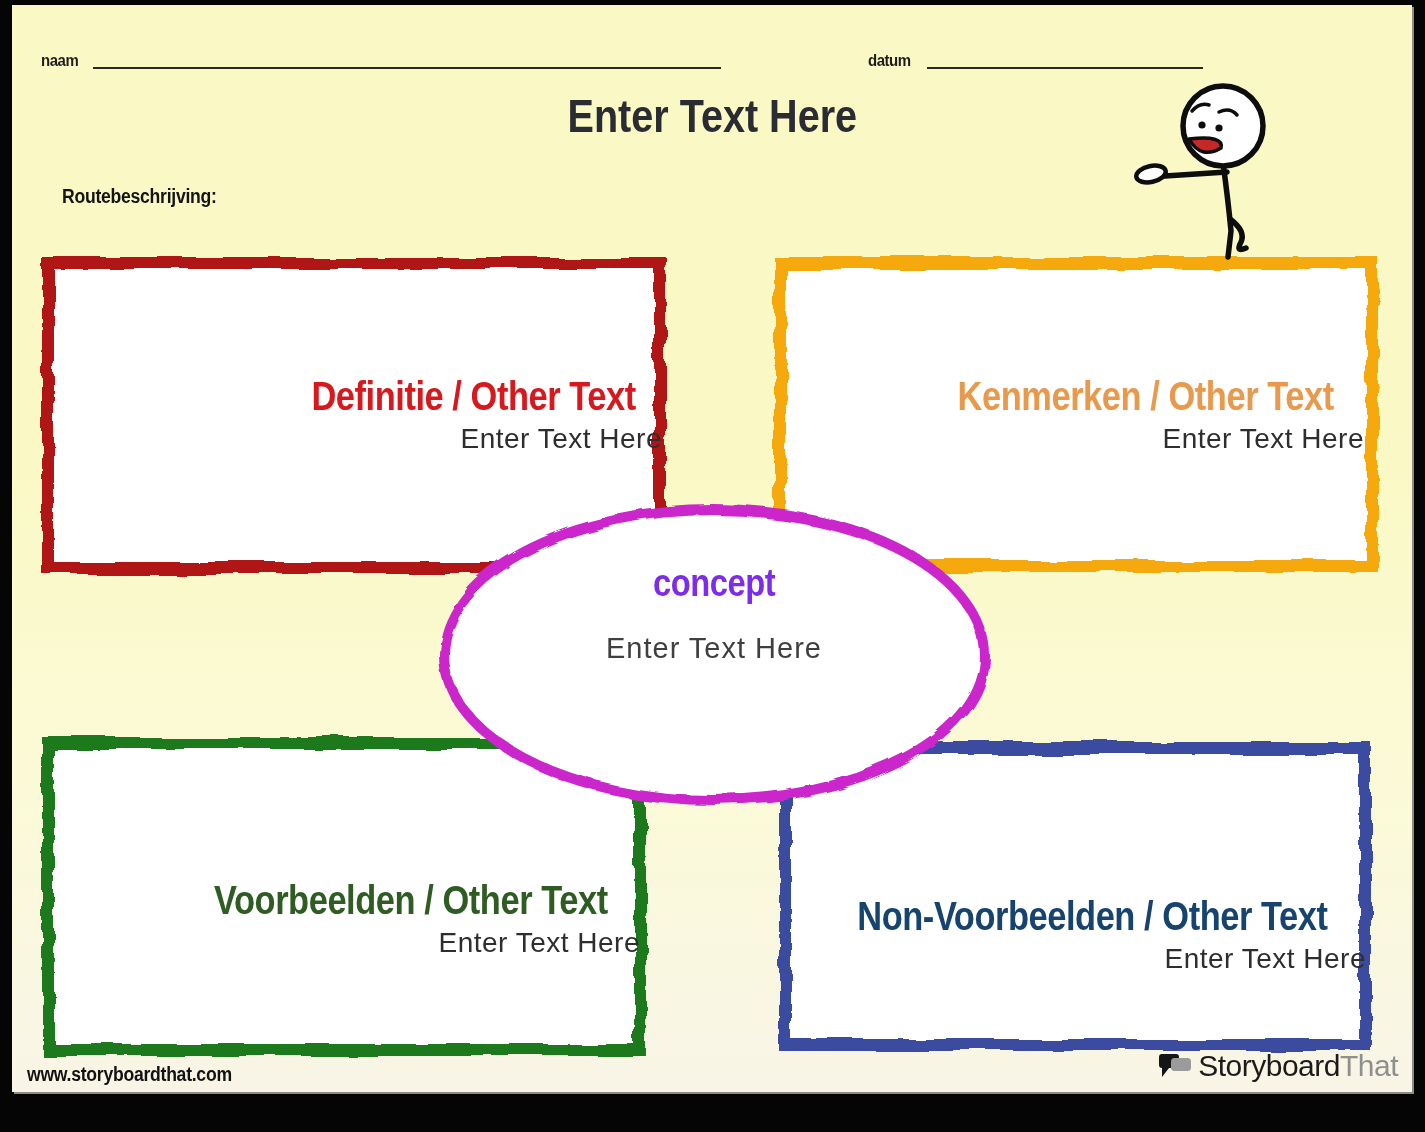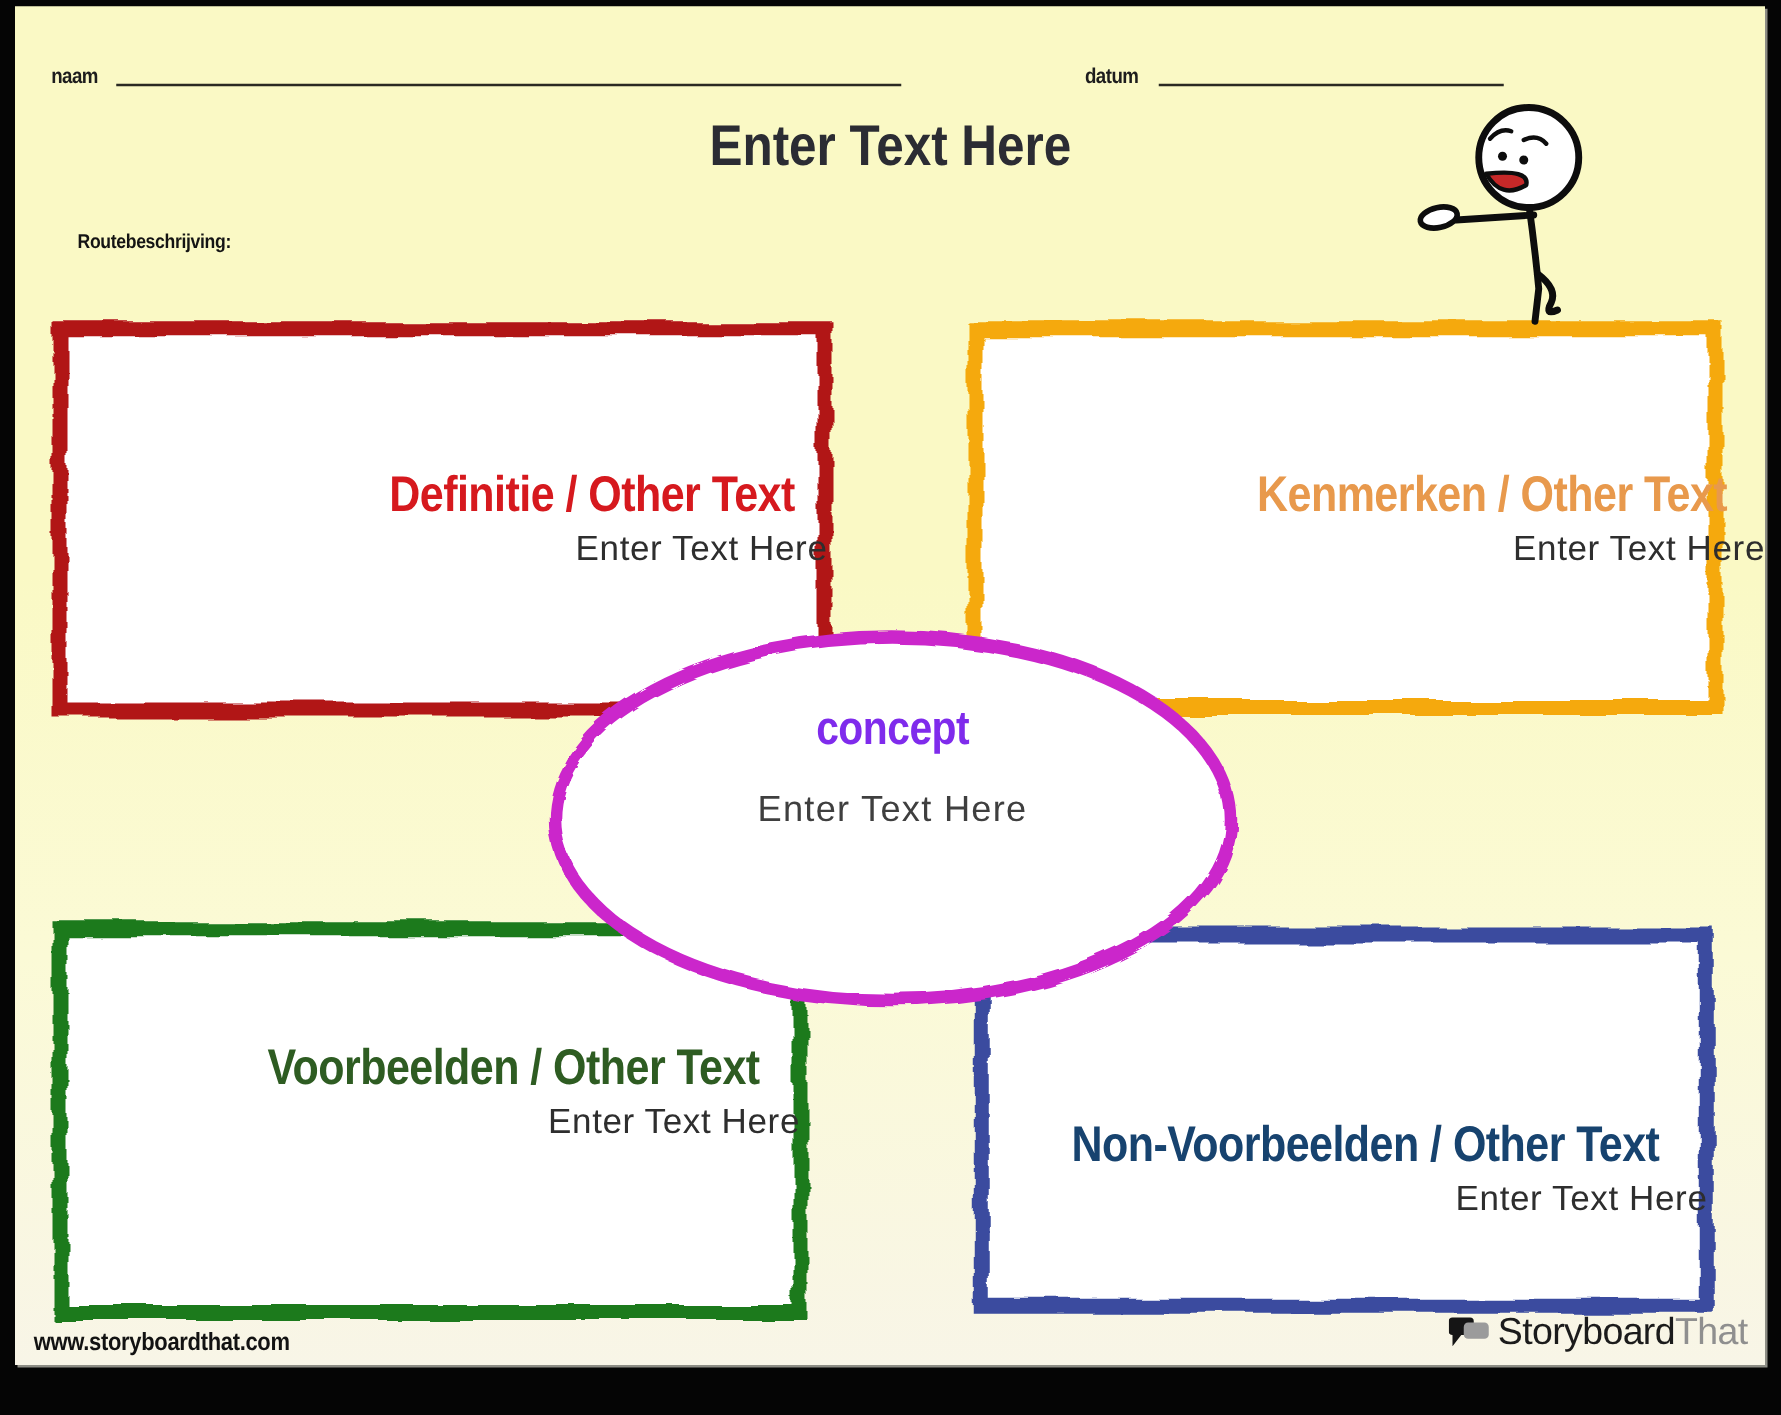--- a/index.html
+++ b/index.html
@@ -15,34 +15,34 @@
   .squeezeL{display:inline-block;transform:scaleX(0.88);transform-origin:left center;white-space:nowrap;}
 
   
   .field-row{display:flex;align-items:flex-end;}
   .field-label{font-weight:700;font-size:17px;color:#1d1d1d;letter-spacing:-0.5px;line-height:1;}
   .field-line{flex:1;border-bottom:2px solid #2a2a22;margin-left:10px;height:1px;}
   #name-row{left:29px;top:47px;width:680px;}
   #date-row{left:856px;top:47px;width:335px;}
   #main-title{left:0;top:88px;width:1400px;text-align:center;font-weight:800;font-size:46px;
               color:#2b2c33;line-height:1;}
-  #directions{left:50px;top:180px;font-weight:700;font-size:16px;color:#141414;letter-spacing:-0.3px;text-align:right;}
+  #directions{left:50px;top:180px;font-weight:700;font-size:20px;color:#141414;letter-spacing:-0.3px;text-align:right;}
 
   
   #shapes{left:0;top:0;width:1400px;height:1087px;}
 
   
   .cell-text{position:absolute;text-align:right;z-index:4;}
   .cell-title{font-weight:800;font-size:40px;line-height:46px;letter-spacing:-0.5px;}
   .cell-body{font-weight:400;font-size:28px;line-height:40px;color:#2e2e2e;letter-spacing:0.5px;}
   #cell-text-definition{left:34px;top:368px;width:616px;}
   #cell-text-definition .cell-title{color:#d6191e;}
-  #cell-text-characteristics{left:800px;top:368px;width:600px;}
+  #cell-text-characteristics{left:752px;top:368px;width:600px;}
   #cell-text-characteristics .cell-title{color:#e8994c;}
-  #cell-text-examples{left:28px;top:826px;width:600px;}
+  #cell-text-examples{left:28px;top:872px;width:600px;}
   #cell-text-examples .cell-title{color:#2e5c22;}
   #cell-text-nonexamples{left:762px;top:844px;width:592px;margin-top:44px;}
   #cell-text-nonexamples .cell-title{color:#17436f;}
 
   #center-text{left:452px;top:556px;width:500px;text-align:center;z-index:5;}
   #center-title{font-weight:800;font-size:38px;line-height:44px;color:#7f2bec;letter-spacing:-0.5px;}
   #center-body{margin-top:26px;font-size:29px;line-height:34px;color:#3f3f3f;letter-spacing:1px;}
 
   
   #mascot{left:1103px;top:74px;width:160px;height:182px;z-index:3;}

